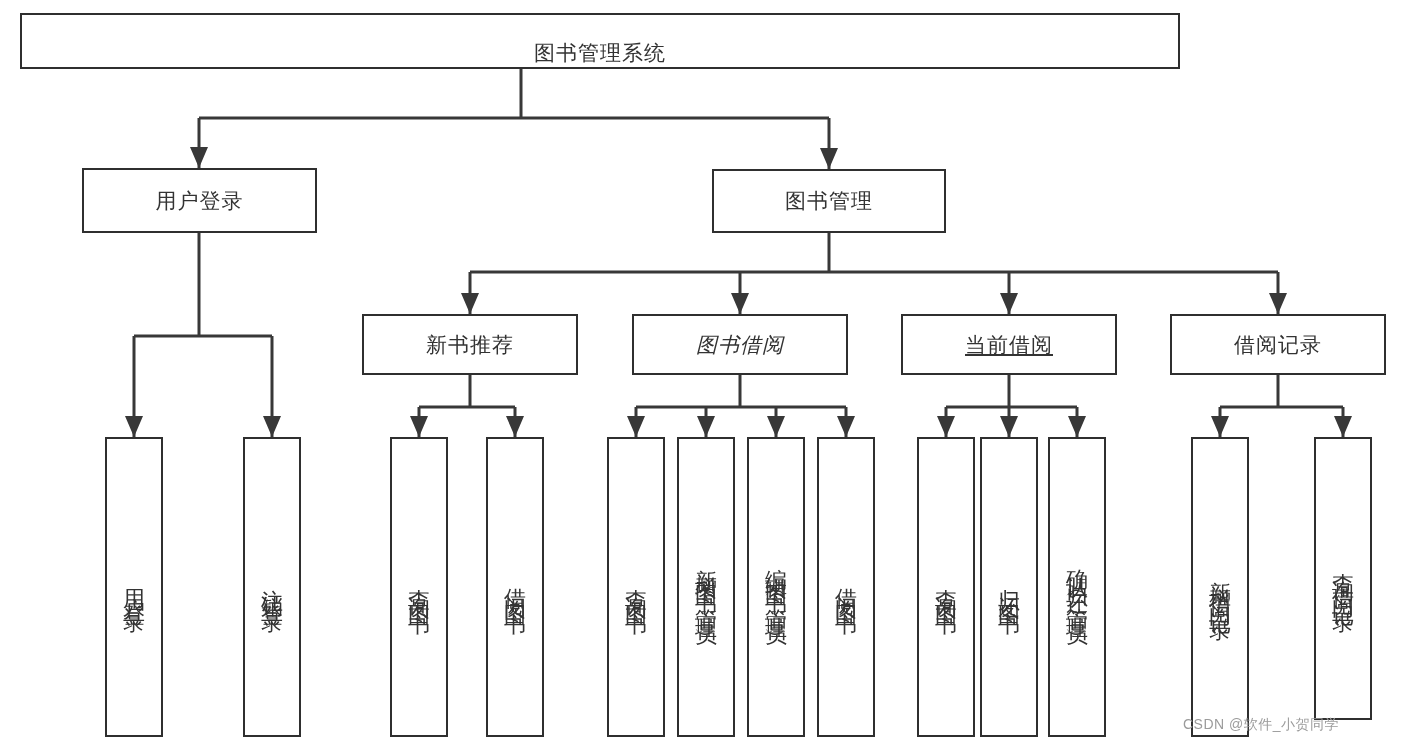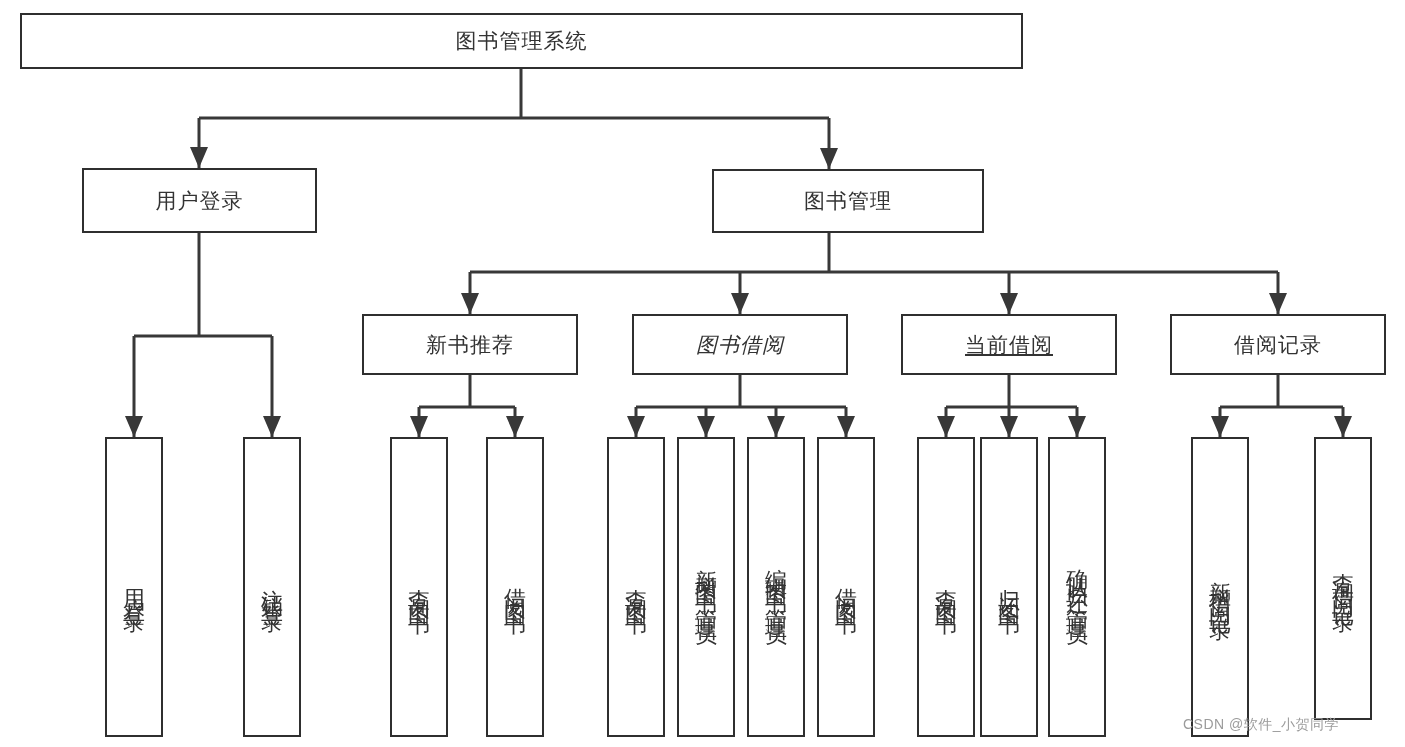--- a/index.html
+++ b/index.html
@@ -22,24 +22,24 @@
   }
   .hbox{font-size:21px;letter-spacing:1px;}
   .vbox span{
     writing-mode:vertical-rl;
     font-size:22px;
     letter-spacing:8px;
     line-height:1;
     white-space:nowrap;
   }
   
-  .n-root{left:20px;top:13px;width:1003px;height:56px;}
+  .n-root{left:20px;top:13px;width:1160px;height:56px;align-items:flex-end;}
   
   .n-userlogin{left:82px;top:168px;width:235px;height:65px;}
-  .n-bookmgmt{left:712px;top:169px;width:272px;height:64px;}
+  .n-bookmgmt{left:712px;top:169px;width:234px;height:64px;}
   
   .n-l3{top:314px;width:216px;height:61px;}
   .n-newbook{left:362px;}
   .n-bookborrow{left:632px;font-style:italic;}
   .n-currborrow{left:901px;text-decoration:underline;}
   .n-borrowrec{left:1170px;}
   
   .leaf{top:437px;width:58px;height:300px;}
   .lf-1{left:105px;}  .lf-2{left:243px;}
   .lf-3{left:390px;}  .lf-4{left:486px;}

